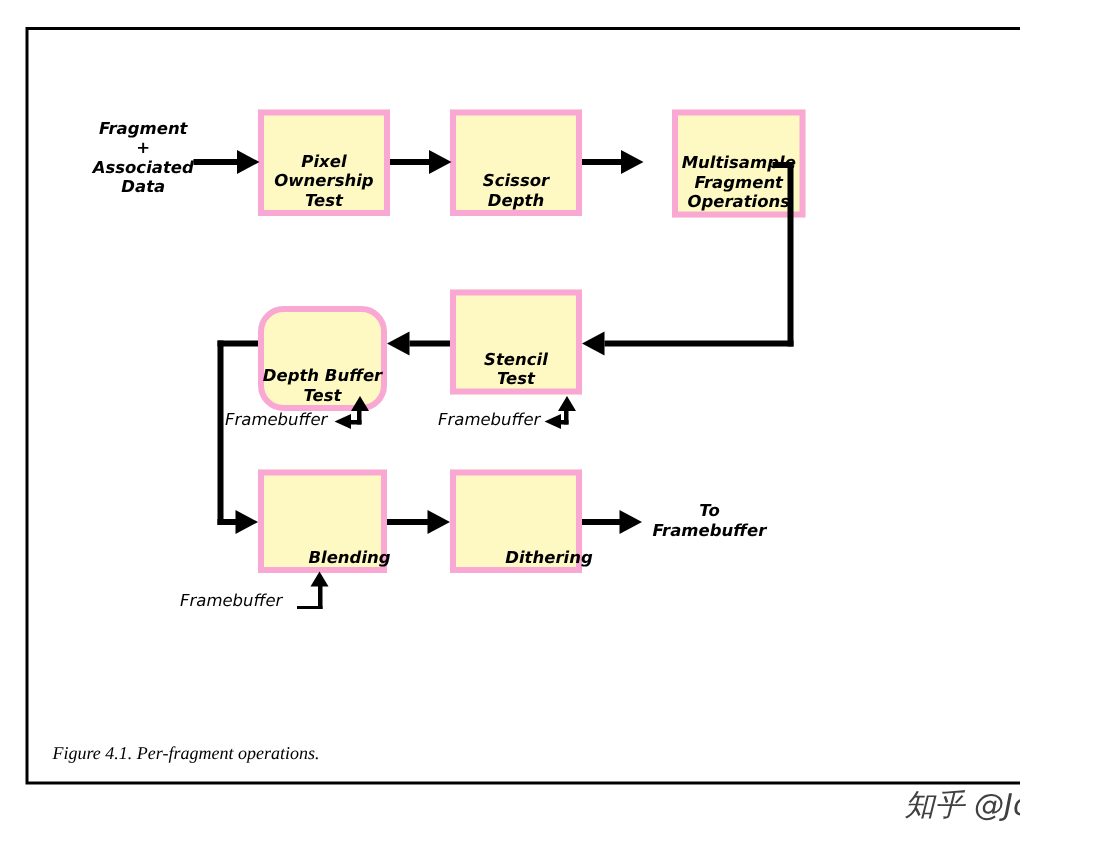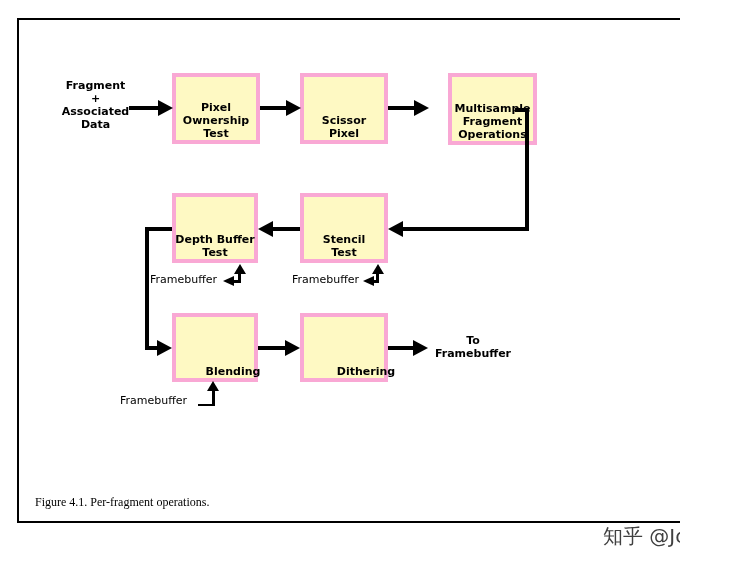--- a/index.html
+++ b/index.html
@@ -1,18 +1,18 @@
 <!DOCTYPE html>
 <html><head>
 <meta charset="utf-8">
 <style>
   html,body { margin:0; padding:0; background:#ffffff; }
   .page {
     position:relative; width:680px; height:566px; background:#ffffff;
-    font-family:"DejaVu Sans","Liberation Sans",sans-serif; overflow:hidden; color:#000;
+    font-family:"DejaVu Sans","Liberation Sans",sans-serif; overflow:hidden; color:#000;font-style:italic;
   }
   .frame {
     position:absolute; left:17px; top:18px; width:668px; height:505px;
     border:2px solid #000; box-sizing:border-box; background:#ffffff;
   }
   .box {
     position:absolute; border:4px solid #f9a8d4; box-sizing:border-box;
     display:flex; align-items:flex-end; justify-content:center; background:#fef9c3;
   }
   .box-label {
@@ -51,29 +51,29 @@
 Associated
 Data</div>
 
   <div class="box" style="left:172px; top:73px; width:88px; height:71px;">
     <span class="box-label">Pixel
 Ownership
 Test</span>
   </div>
   <div class="box" style="left:300px; top:73px; width:88px; height:71px;">
     <span class="box-label">Scissor
-Pixel</span>
+Depth</span>
   </div>
   <div class="box" style="left:448px; top:73px; width:89px; height:72px;">
     <span class="box-label">Multisample
 Fragment
 Operations</span>
   </div>
 
-  <div class="box" style="left:172px; top:193px; width:86px; height:70px;">
+  <div class="box" style="left:172px; top:204px; width:86px; height:70px;border-radius:17px;">
     <span class="box-label">Depth Buffer
 Test</span>
   </div>
   <div class="box" style="left:300px; top:193px; width:88px; height:70px;">
     <span class="box-label">Stencil
 Test</span>
   </div>
 
   <div class="box" style="left:172px; top:313px; width:86px; height:69px;padding-left:36px;">
     <span class="box-label">Blending</span>

